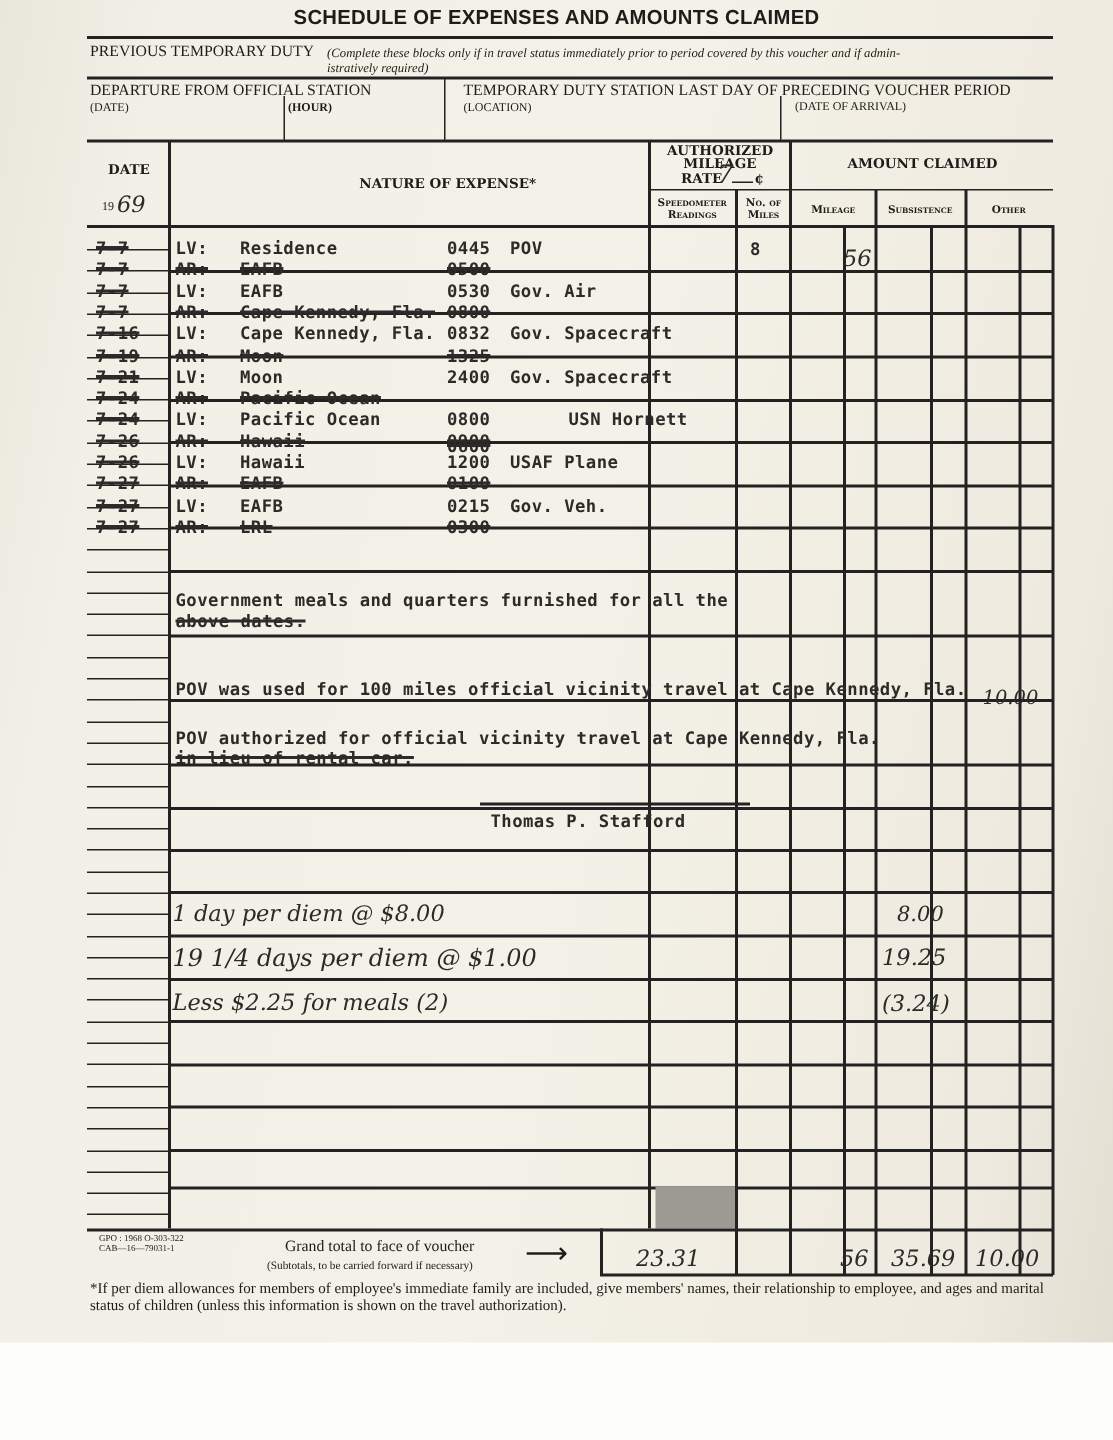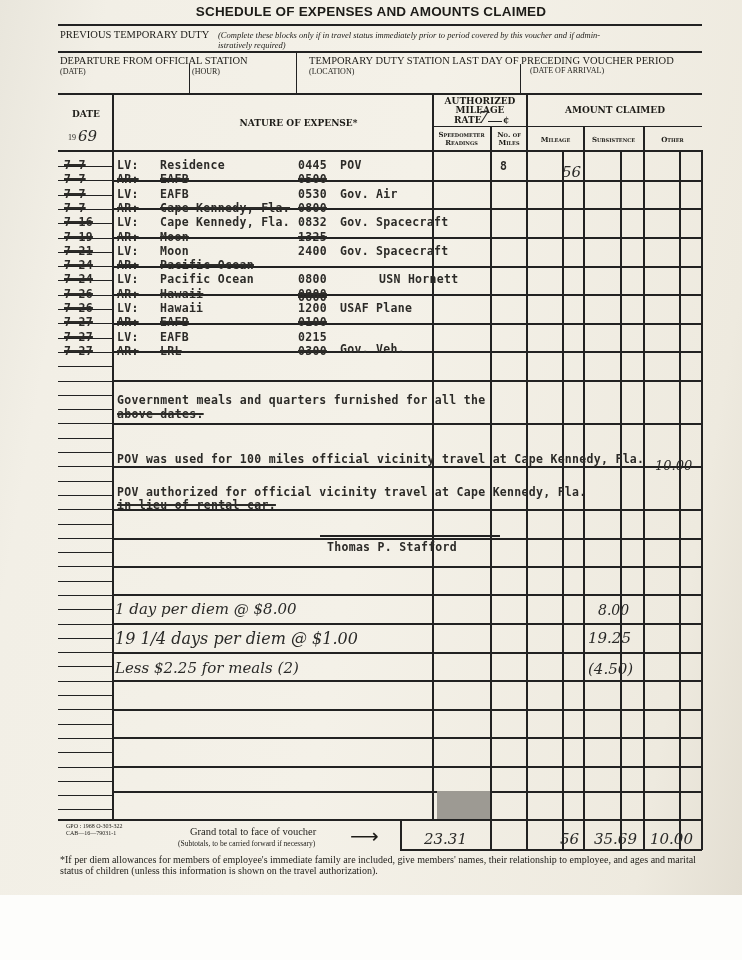--- a/index.html
+++ b/index.html
@@ -33,21 +33,21 @@
 <div class="hline" style="left:58px;top:24px;width:644px;"></div>
 
 <div class="lbl" style="left:60px;top:29px;">PREVIOUS TEMPORARY DUTY</div>
 <div class="lbl ital small" style="left:218px;top:30px;font-size:8.5px;">(Complete these blocks only if in travel status immediately prior to period covered by this voucher and if admin-</div>
 <div class="lbl ital small" style="left:218px;top:40px;font-size:8.5px;">istratively required)</div>
 <div class="hline" style="left:58px;top:51px;width:644px;"></div>
 
 <div class="lbl" style="left:60px;top:55px;">DEPARTURE FROM OFFICIAL STATION</div>
 <div class="lbl small" style="left:60px;top:66px;">(DATE)</div>
 <div class="vline" style="left:189px;top:64px;height:30px;width:1px;"></div>
-<div class="lbl small" style="left:192px;top:66px;">(HOUR)</div>
+<div class="lbl small" style="left:192px;top:66px;font-weight:bold;">(HOUR)</div>
 <div class="abs" style="left:62px;top:76px;width:125px;height:16px;"></div>
 <div class="abs" style="left:192px;top:76px;width:100px;height:16px;"></div>
 <div class="vline" style="left:296px;top:52px;height:42px;width:1px;"></div>
 <div class="lbl" style="left:309px;top:55px;">TEMPORARY DUTY STATION LAST DAY OF PRECEDING VOUCHER PERIOD</div>
 <div class="lbl small" style="left:309px;top:66px;">(LOCATION)</div>
 <div class="vline" style="left:520px;top:64px;height:30px;width:1px;"></div>
 <div class="lbl small" style="left:530px;top:65px;">(DATE OF ARRIVAL)</div>
 <div class="abs" style="left:309px;top:76px;width:205px;height:16px;"></div>
 <div class="abs" style="left:530px;top:76px;width:165px;height:16px;"></div>
 <div class="hline" style="left:58px;top:93px;width:644px;"></div>
@@ -224,21 +224,21 @@
     <div class="typed" style="left: 340px; top: 302px;">USAF Plane</div>
     <div class="typed strike" style="left: 64px; top: 316px;">7-27</div>
     <div class="typed strike" style="left: 117px; top: 316px;">AR:</div>
     <div class="typed strike" style="left: 160px; top: 316px;">EAFB</div>
     <div class="typed strike" style="left: 298px; top: 316px;">0100</div>
     <div class="typed" style="left: 340px; top: 316px;"></div>
     <div class="typed strike" style="left: 64px; top: 331px;">7-27</div>
     <div class="typed" style="left: 117px; top: 331px;">LV:</div>
     <div class="typed" style="left: 160px; top: 331px;">EAFB</div>
     <div class="typed" style="left: 298px; top: 331px;">0215</div>
-    <div class="typed" style="left: 340px; top: 331px; margin-top: 12px;">Gov. Veh.</div>
+    <div class="typed" style="left: 340px; top: 331px;">Gov. Veh.</div>
     <div class="typed strike" style="left: 64px; top: 345px;">7-27</div>
     <div class="typed strike" style="left: 117px; top: 345px;">AR:</div>
     <div class="typed strike" style="left: 160px; top: 345px;">LRL</div>
     <div class="typed strike" style="left: 298px; top: 345px;">0300</div>
     <div class="typed" style="left: 340px; top: 345px;"></div>
   </div>
 
 <div class="typed" style="left:500px;top:160px;">8</div>
 <div class="hand" style="left:562px;top:163px;font-size:15px;">56</div>
 
@@ -250,21 +250,21 @@
 <div class="typed strike" style="left:117px;top:499px;">in lieu of rental car.</div>
 
 <div class="abs" style="left:320px;top:535px;width:180px;height:2px;background:#222;"></div>
 <div class="typed" style="left:327px;top:541px;">Thomas P. Stafford</div>
 
 <div class="hand" style="left:115px;top:600px;font-size:15px;">1 day per diem @ $8.00</div>
 <div class="hand" style="left:598px;top:602px;font-size:14px;">8.00</div>
 <div class="hand" style="left:115px;top:629px;font-size:16px;">19 1/4 days per diem @ $1.00</div>
 <div class="hand" style="left:588px;top:629px;font-size:15px;">19.25</div>
 <div class="hand" style="left:115px;top:659px;font-size:15px;">Less $2.25 for meals (2)</div>
-<div class="hand" style="left:588px;top:660px;font-size:15px;">(4.50)</div>
+<div class="hand" style="left:588px;top:660px;font-size:15px;">(3.24)</div>
 
 <div class="hline" style="left:58px;top:819px;width:644px;"></div>
 <div class="lbl" style="left:66px;top:823px;font-size:6px;line-height:7px;">
   <div>GPO : 1968  O-303-322</div>
   <div>CAB—16—79031-1</div>
 </div>
 <div class="lbl" style="left:190px;top:826px;font-size:10.5px;">Grand total to face of voucher</div>
 <div class="lbl" style="left:178px;top:838px;font-size:7.5px;">(Subtotals, to be carried forward if necessary)</div>
 <div class="lbl" style="left:350px;top:826px;font-size:20px;line-height:20px;">⟶</div>
 <div class="vline" style="left:400px;top:819px;height:31px;"></div>

